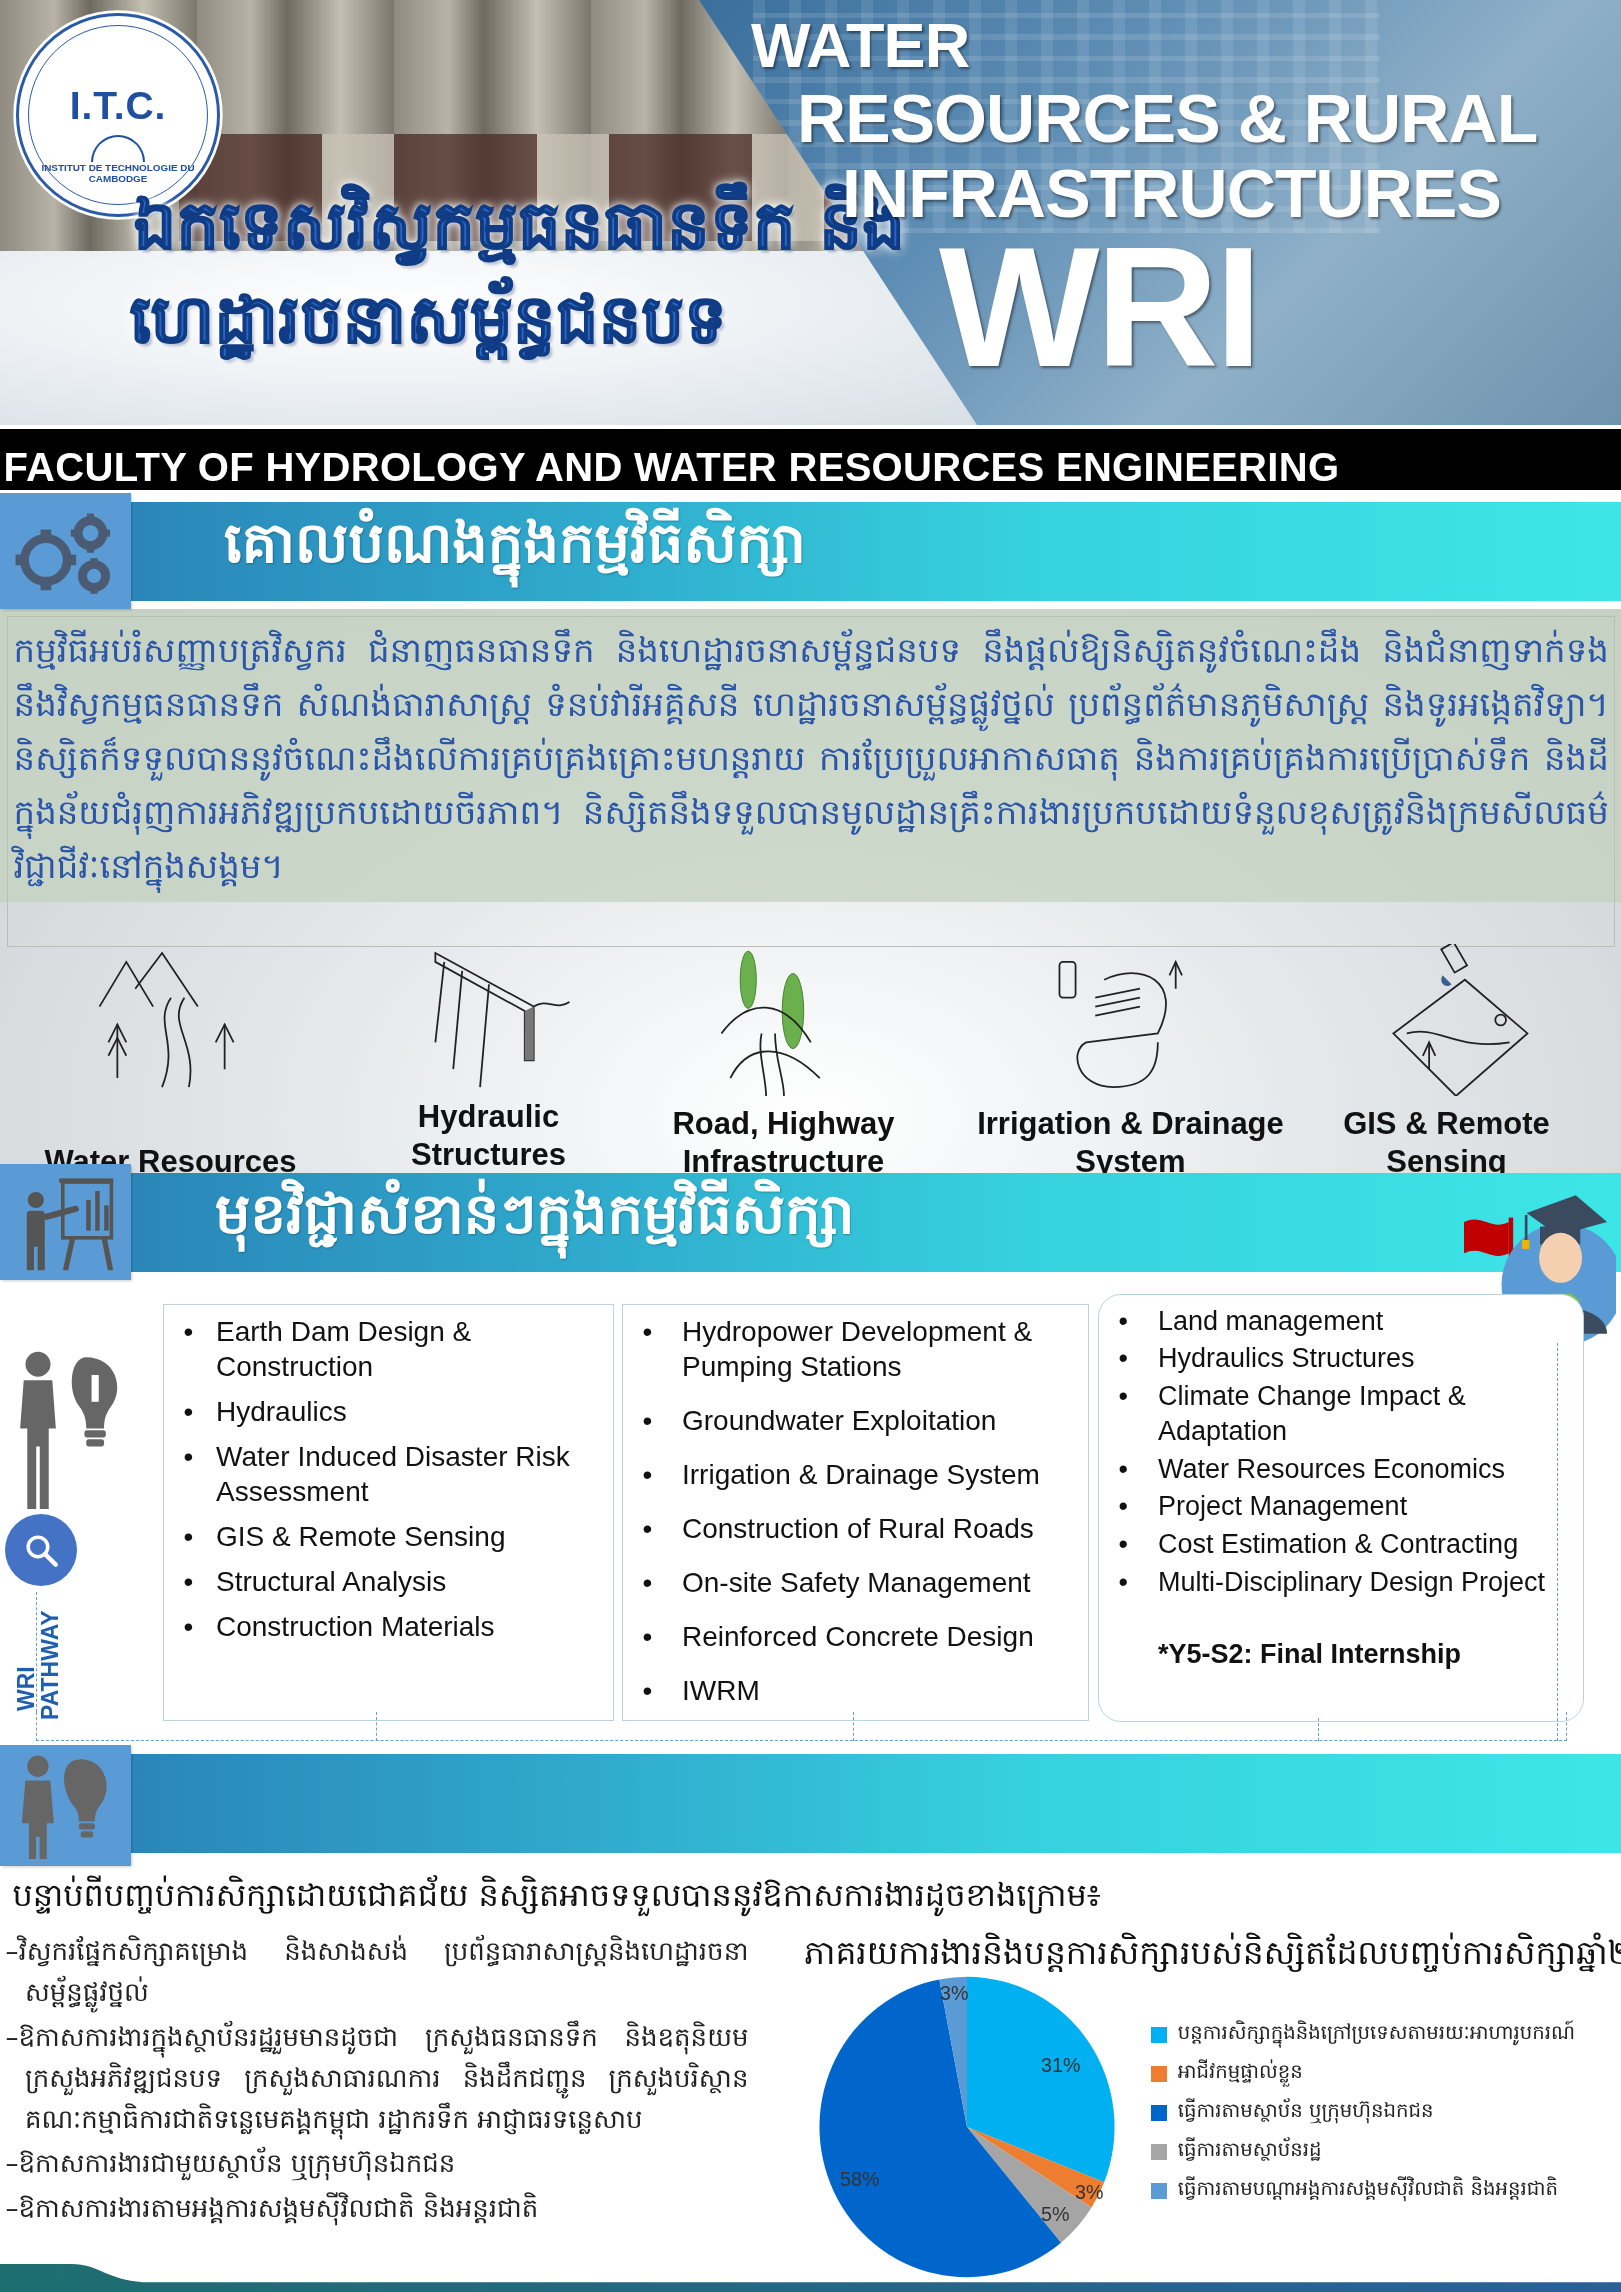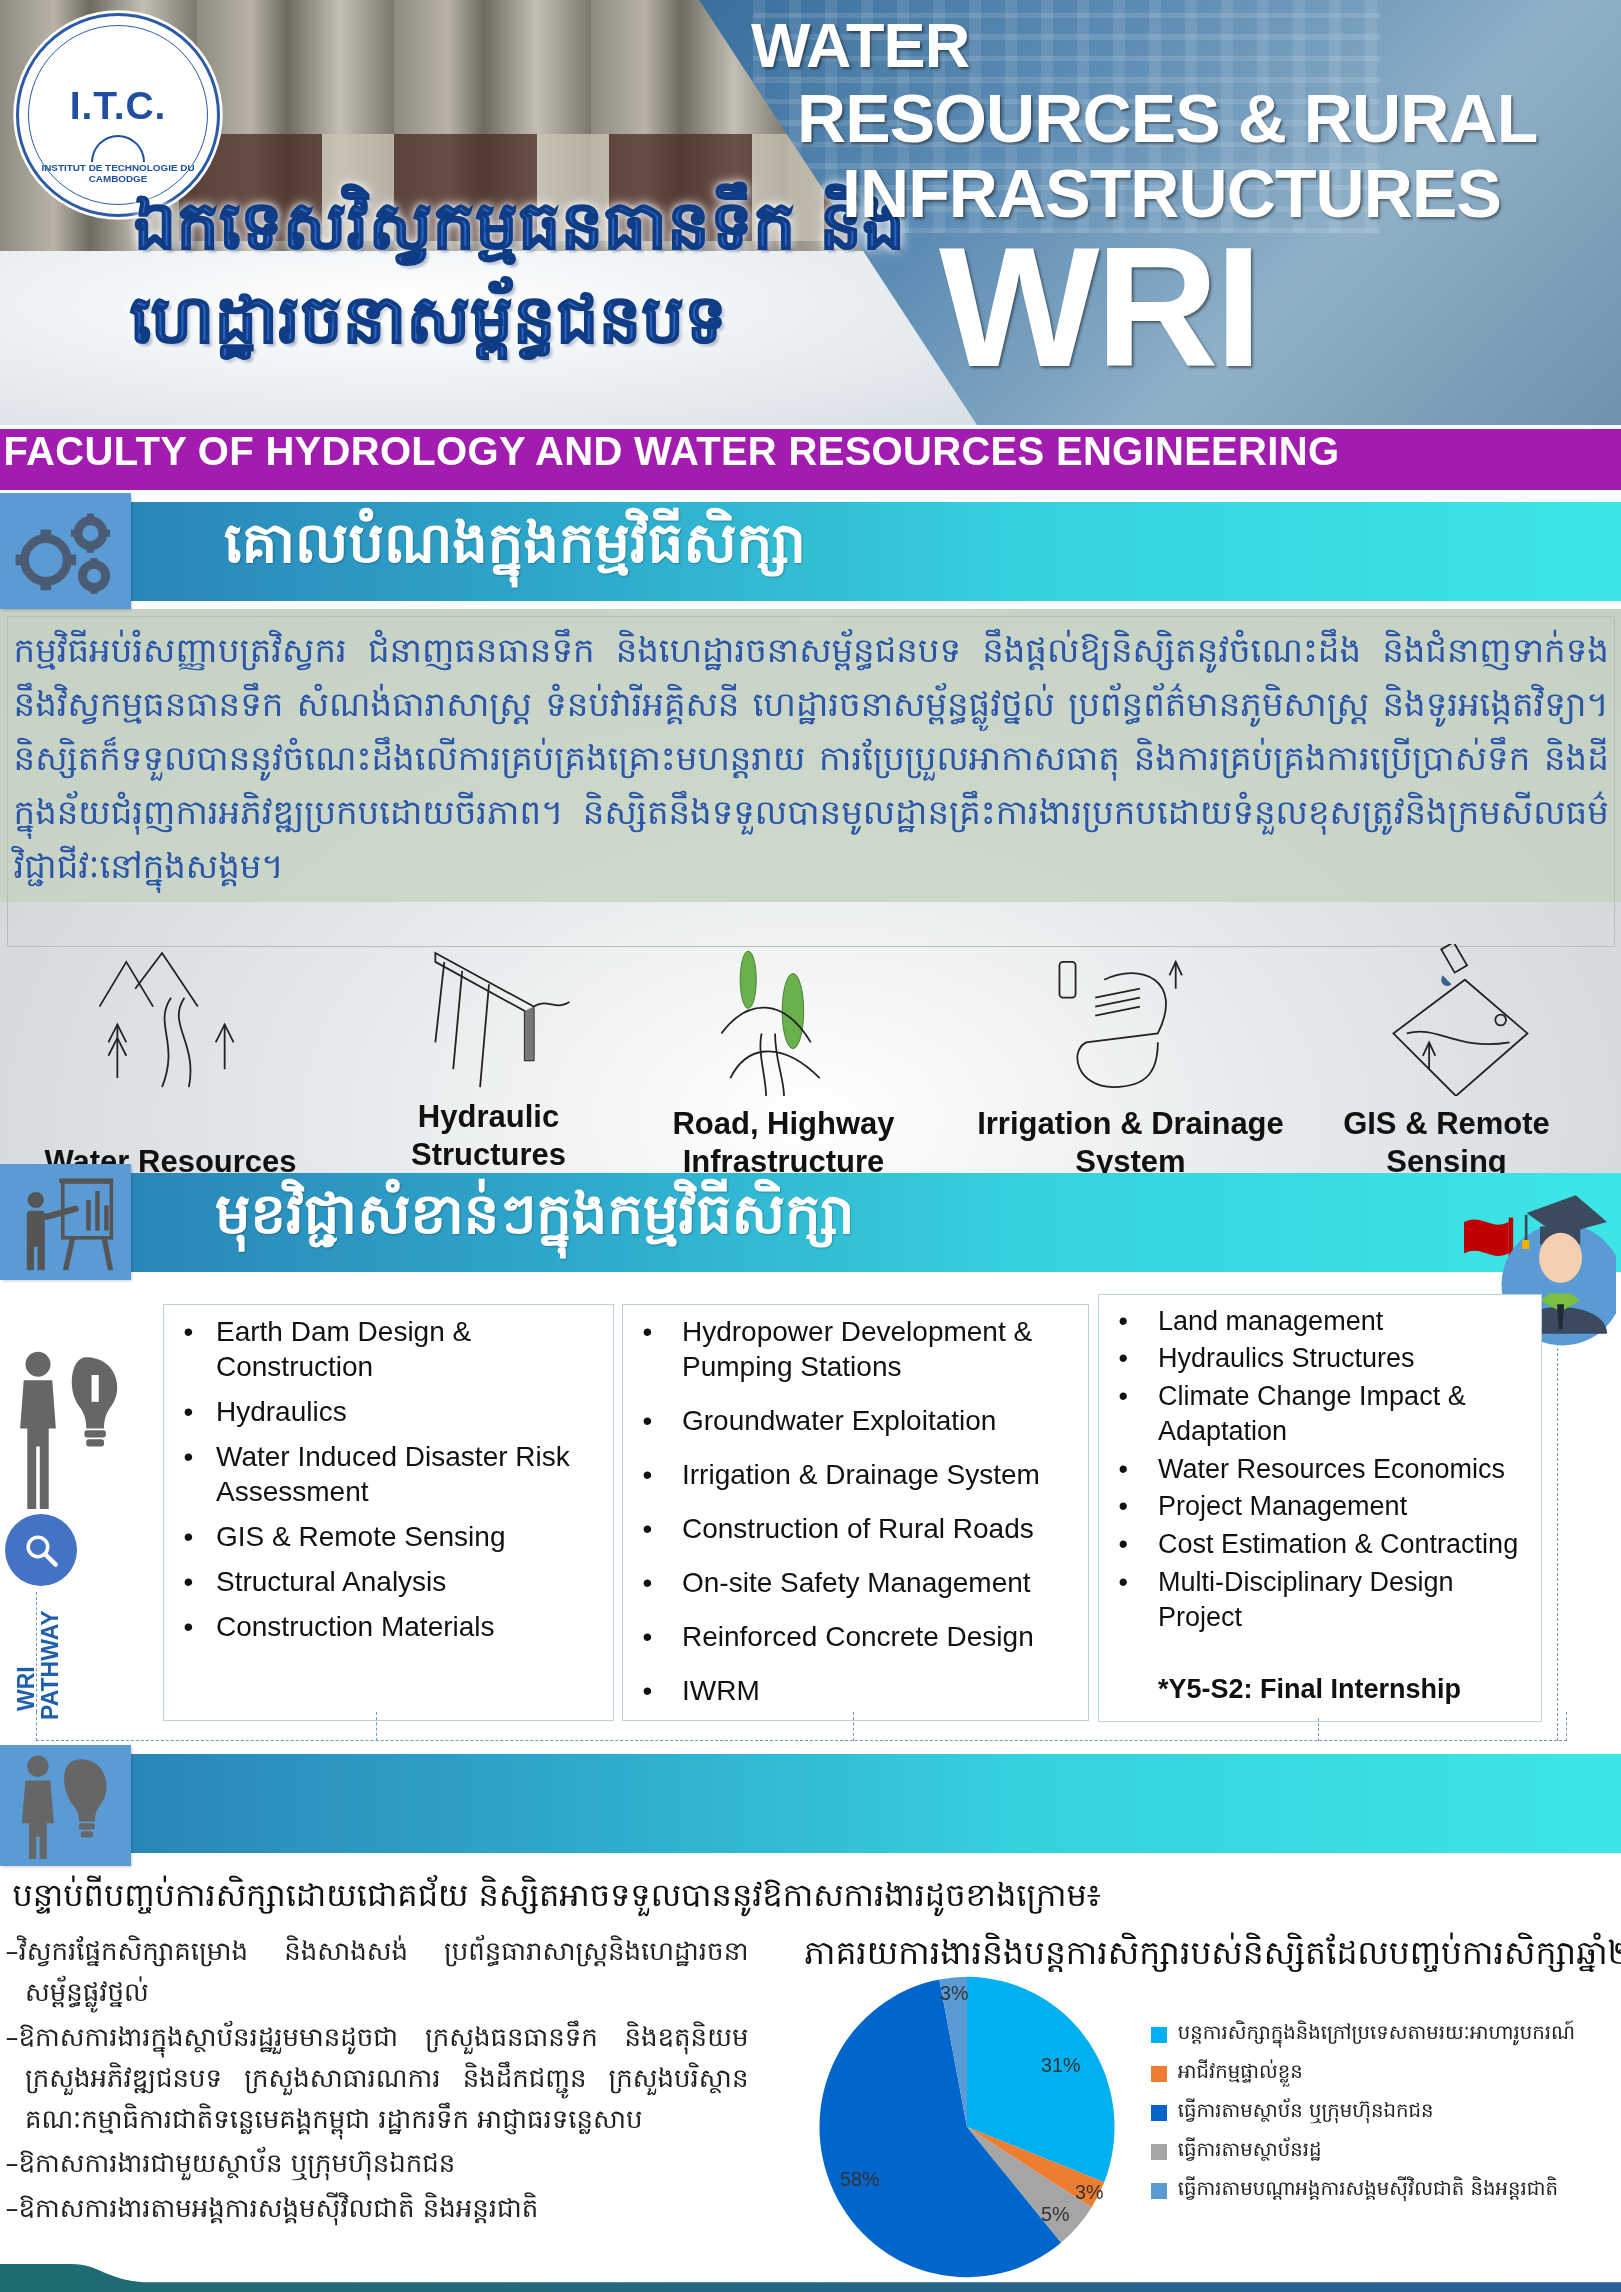--- a/index.html
+++ b/index.html
@@ -46,22 +46,22 @@
   }
   .kh-title.l1 { top: 184px; left: 134px; }
   .kh-title.l2 { top: 278px; left: 130px; }
   .en-title { position: absolute; color: #ffffff; font-weight: 700; text-shadow: 1.8px 1.8px 2.7px rgba(0,0,0,.45); font-family: "Liberation Sans", sans-serif; }
   .en-title.t1 { left: 751px; top: 9px; font-size: 63px; letter-spacing: -0.9px; }
   .en-title.t2 { left: 797px; top: 79px; font-size: 68px; letter-spacing: -0.9px; }
   .en-title.t3 { left: 842px; top: 154px; font-size: 68px; letter-spacing: -0.9px; }
   .en-title.wri { left: 939px; top: 222px; font-size: 170px; line-height: 170px; letter-spacing: -3.6px; font-weight: 900; }
 
   
-  .faculty-bar { position: absolute; left: 0; top: 426px; width: 1622px; height: 64px; background: #a21caf;
-    display: flex; align-items: flex-start; padding-left: 3.6px; border-top: 3.6px solid #ffffff; }
+  .faculty-bar { position: absolute; left: 0; top: 426px; width: 1622px; height: 64px; background: #000000;
+    display: flex; align-items: flex-end; padding-left: 3.6px; border-top: 3.6px solid #ffffff; }
   .faculty-bar span { color: #ffffff; font-weight: 700; font-size: 40px; letter-spacing: 0.3px; font-family: "Liberation Sans", sans-serif; }
 
   
   .sec-header { position: absolute; left: 0; width: 1622px; height: 116px; }
   .sec-header .icon-box { position: absolute; left: 0; top: 0; width: 131px; height: 116px; background: #5b9bd5;
     display: flex; align-items: center; justify-content: center; z-index: 2; box-shadow: 1.8px 1.8px 2.7px rgba(0,0,0,.2); }
   .sec-header .band { position: absolute; left: 131px; top: 9px; right: 0; height: 99px;
     background: linear-gradient(90deg, #2a86b8 0%, #2fa9cc 30%, #36d1de 60%, #3de6e6 100%); }
   .sec-header .band-title { position: absolute; left: 224px; top: 14.3px; color: #ffffff; font-weight: 900; font-size: 56px;
     font-family: "DejaVu Sans", sans-serif; text-shadow: 0.9px 0.9px 1.8px rgba(0,0,0,.25); white-space: nowrap; }
@@ -324,21 +324,21 @@
       <li>Hydropower Development &amp; Pumping Stations</li>
       <li>Groundwater Exploitation</li>
       <li>Irrigation &amp; Drainage System</li>
       <li>Construction of Rural Roads</li>
       <li>On-site Safety Management</li>
       <li>Reinforced Concrete Design</li>
       <li>IWRM</li>
     </ul>
   </div>
 
-  <div class="course-box c3" style="left:1098px; width:444px; top:3.6px; height:428px;">
+  <div class="course-box c3" style="left:1098px; width:486px; top:3.6px; height:428px;border-radius:23px;">
     <ul>
       <li>Land management</li>
       <li>Hydraulics Structures</li>
       <li>Climate Change Impact &amp; Adaptation</li>
       <li>Water Resources Economics</li>
       <li>Project Management</li>
       <li>Cost Estimation &amp; Contracting</li>
       <li>Multi-Disciplinary Design Project</li>
     </ul>
     <div class="note">*Y5-S2: Final Internship</div>

